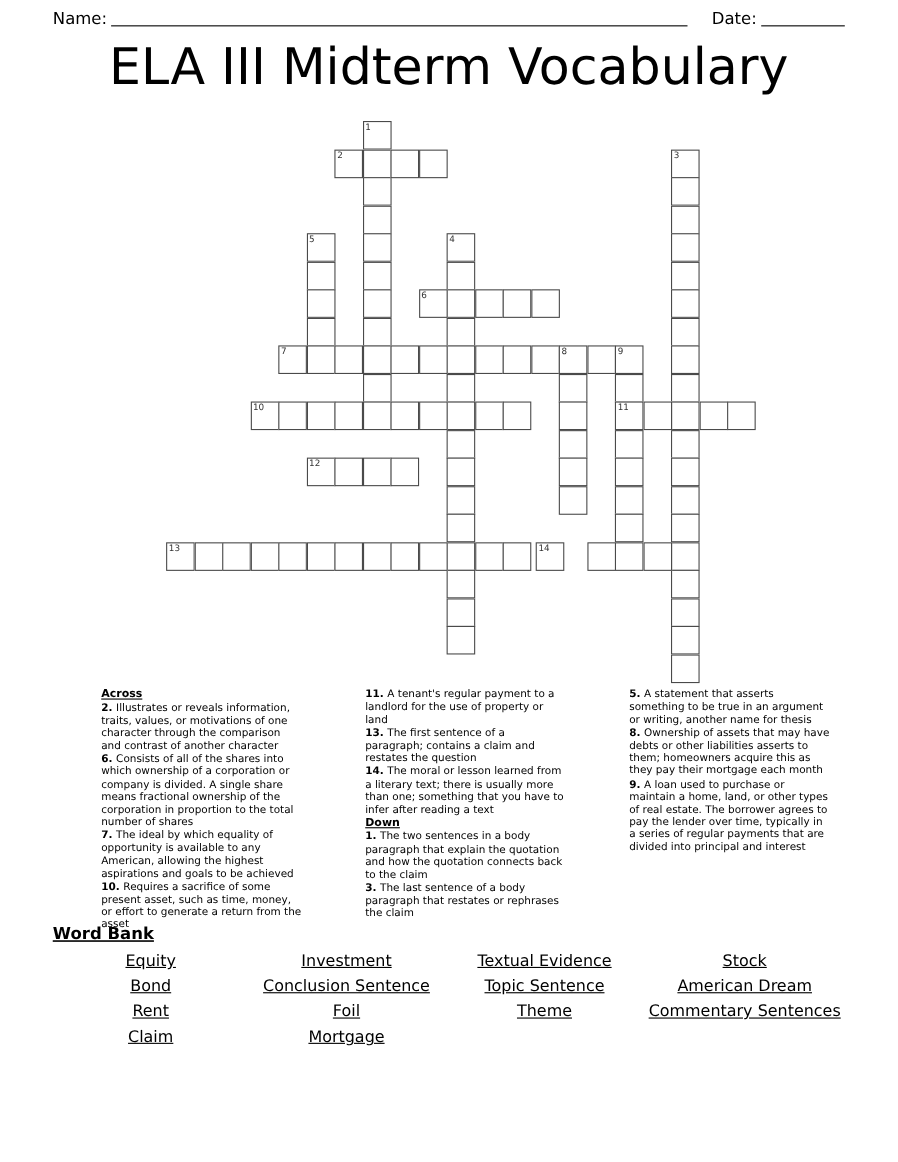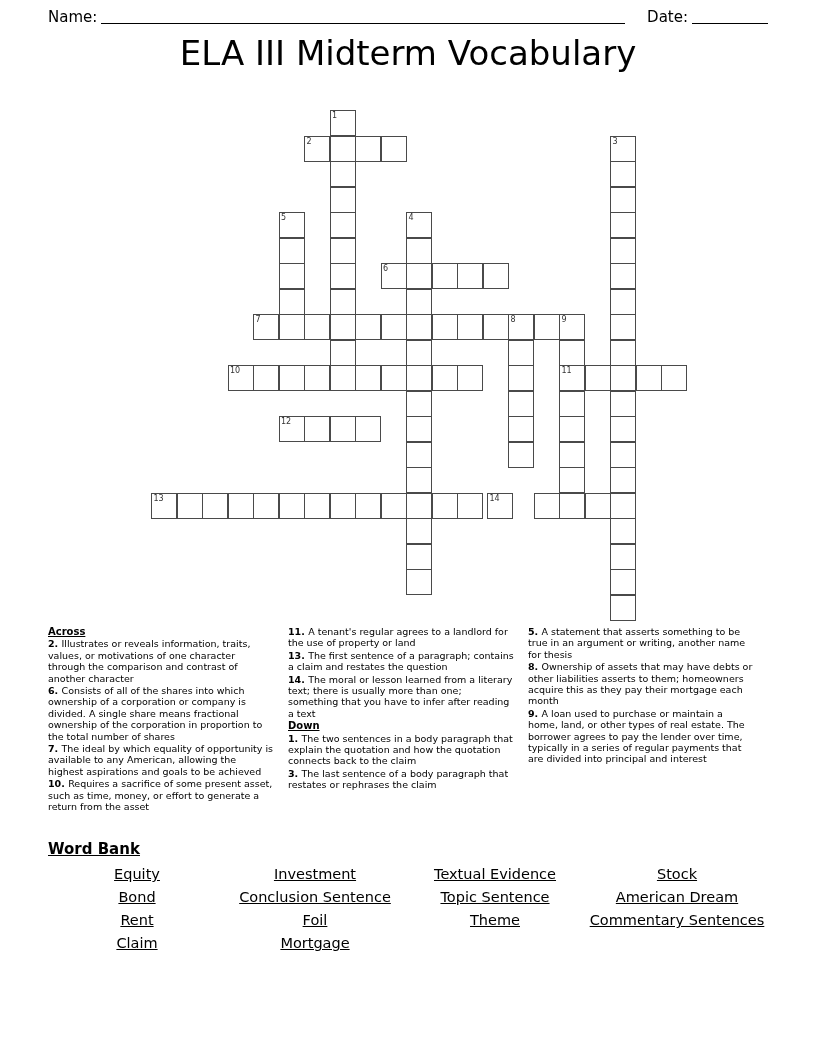--- a/index.html
+++ b/index.html
@@ -27,21 +27,21 @@
     margin: 0 0 2px 4px;
   }
   .nd-rule.name { flex: 1 1 auto; }
   .nd-rule.date { width: 76px; }
   .nd-gap { width: 22px; }
 
   .puzzle-title {
     position: absolute;
     left: 0; top: 34px; width: 816px;
     text-align: center;
-    font-size: 34px;
+    font-size: 46px;
     font-weight: 400;
     font-family: "DejaVu Sans", sans-serif;
     letter-spacing: 0px;
     line-height: 1.15;
   }
 
   
   #grid-wrap {
     position: absolute;
     left: 151px; top: 110px;
@@ -69,20 +69,21 @@
     left: 48px; top: 626px;
     width: 720px; height: 200px;
     display: flex;
     gap: 0px;
   }
   .clue-col {
     width: 240px;
     padding-right: 14px;
     font-size: 9.5px;
     line-height: 11.4px;
+    margin-left: 44px;
   }
   .clue-col p { margin: 0 0 1px 0; }
   .clue-head {
     font-weight: bold;
     text-decoration: underline;
     font-size: 10px;
     margin: 0 0 1px 0;
   }
   .cnum { font-weight: bold; }
 
@@ -260,21 +261,21 @@
 
 <div id="clues">
   <div class="clue-col">
       <p class="clue-head">Across</p>
       <p><span class="cnum">2. </span><span>Illustrates or reveals information, traits, values, or motivations of one character through the comparison and contrast of another character</span></p>
       <p><span class="cnum">6. </span><span>Consists of all of the shares into which ownership of a corporation or company is divided. A single share means fractional ownership of the corporation in proportion to the total number of shares</span></p>
       <p><span class="cnum">7. </span><span>The ideal by which equality of opportunity is available to any American, allowing the highest aspirations and goals to be achieved</span></p>
       <p><span class="cnum">10. </span><span>Requires a sacrifice of some present asset, such as time, money, or effort to generate a return from the asset</span></p>
     </div>
   <div class="clue-col">
-      <p><span class="cnum">11. </span><span>A tenant's regular agrees to a landlord for the use of property or land</span></p>
+      <p><span class="cnum">11. </span><span>A tenant's regular payment to a landlord for the use of property or land</span></p>
       <p><span class="cnum">13. </span><span>The first sentence of a paragraph; contains a claim and restates the question</span></p>
       <p><span class="cnum">14. </span><span>The moral or lesson learned from a literary text; there is usually more than one; something that you have to infer after reading a text</span></p>
       <p class="clue-head">Down</p>
       <p><span class="cnum">1. </span><span>The two sentences in a body paragraph that explain the quotation and how the quotation connects back to the claim</span></p>
       <p><span class="cnum">3. </span><span>The last sentence of a body paragraph that restates or rephrases the claim</span></p>
     </div>
   <div class="clue-col">
       <p><span class="cnum">5. </span><span>A statement that asserts something to be true in an argument or writing, another name for thesis</span></p>
       <p><span class="cnum">8. </span><span>Ownership of assets that may have debts or other liabilities asserts to them; homeowners acquire this as they pay their mortgage each month</span></p>
       <p><span class="cnum">9. </span><span>A loan used to purchase or maintain a home, land, or other types of real estate. The borrower agrees to pay the lender over time, typically in a series of regular payments that are divided into principal and interest</span></p>

